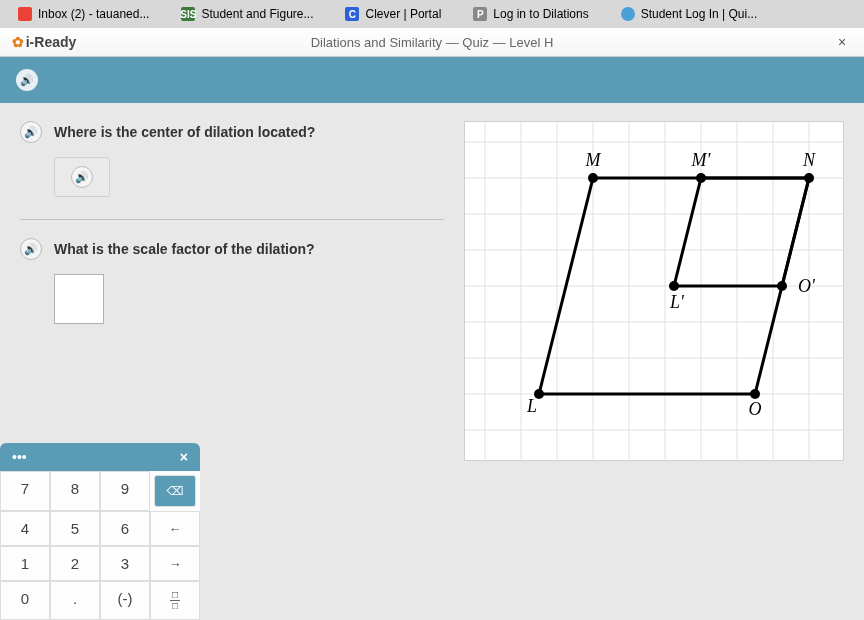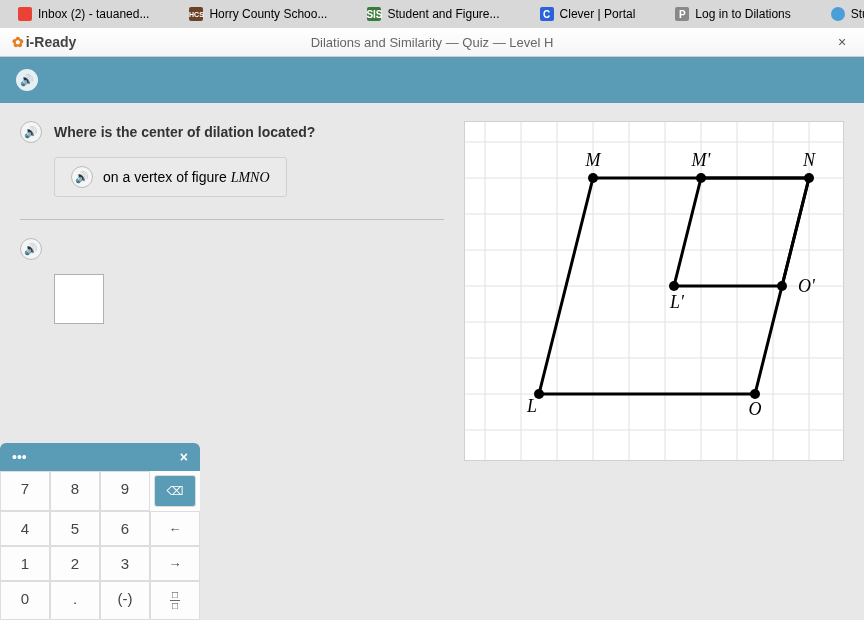--- a/index.html
+++ b/index.html
@@ -5,21 +5,21 @@
 * { margin: 0; padding: 0; box-sizing: border-box; }
 body {
   font-family: Arial, sans-serif;
   background: #e8e8e8;
   width: 864px;
   height: 620px;
   overflow: hidden;
 }
 .browser-tabs {
   display: flex;
-  gap: 20px;
+  gap: 12px;
   padding: 2px 8px;
   background: #d8d8d8;
   align-items: center;
   height: 28px;
   font-size: 12px;
 }
 .tab {
   display: flex;
   align-items: center;
   gap: 6px;
@@ -220,24 +220,20 @@
 </style>
 </head>
 <body>
 
 <div class="browser-tabs">
   <div class="tab">
       <div class="favicon fav-gmail"></div>
       <span>Inbox (2) - tauaned...</span>
     </div>
   <div class="tab">
-      <div class="favicon fav-hcs">HCS</div>
-      <span>Horry County Schoo...</span>
-    </div>
-  <div class="tab">
       <div class="favicon fav-sis">SIS</div>
       <span>Student and Figure...</span>
     </div>
   <div class="tab">
       <div class="favicon fav-clever">C</div>
       <span>Clever | Portal</span>
     </div>
   <div class="tab">
       <div class="favicon fav-schoology">P</div>
       <span>Log in to Dilations</span>
@@ -262,25 +258,25 @@
 </div>
 
 <div class="main">
   <div class="left-col">
     <div class="q-row">
       <div class="sound-icon-dark">🔊</div>
       <div class="q-text">Where is the center of dilation located?</div>
     </div>
     <div class="answer-box">
       <div class="sound-icon-dark">🔊</div>
-      <span><span>on a vertex of figure </span><span class="it">LMNO</span></span>
     </div>
     <div class="divider"></div>
     <div class="q-row">
       <div class="sound-icon-dark">🔊</div>
+      <div class="q-text">What is the scale factor of the dilation?</div>
     </div>
     <div class="input-field"></div>
   </div>
 
   <div class="diagram-box">
     <svg width="380" height="340">
       <g stroke="#e0e0e0" stroke-width="1">
         <line x1="20" y1="0" x2="20" y2="340"></line>
           <line x1="56" y1="0" x2="56" y2="340"></line>
           <line x1="92" y1="0" x2="92" y2="340"></line>

